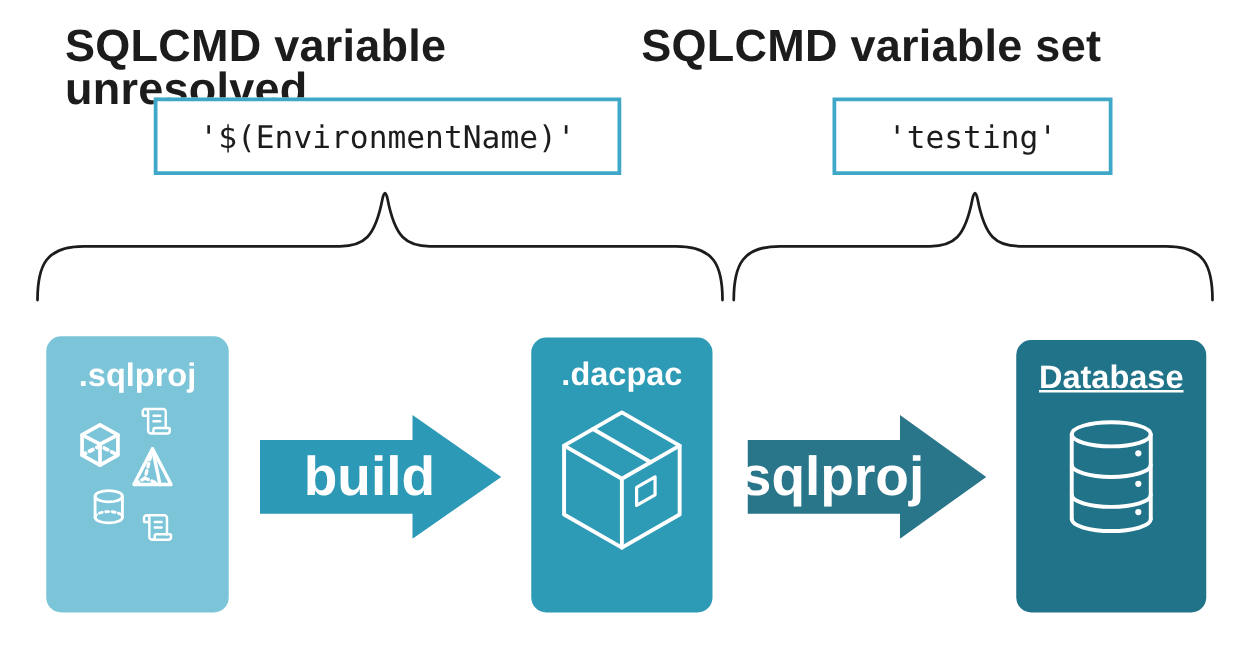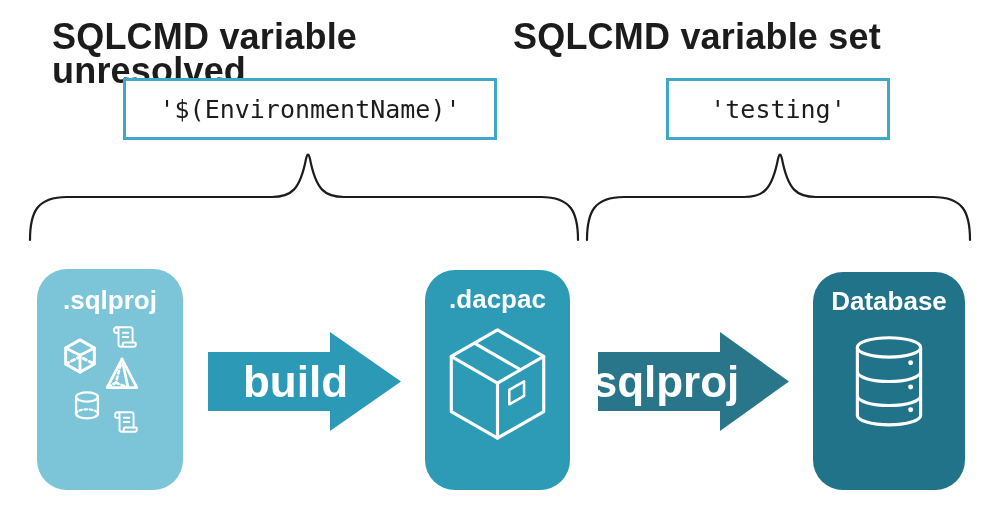--- a/index.html
+++ b/index.html
@@ -12,21 +12,21 @@
     font-size:36px;font-weight:700;letter-spacing:.2px;line-height:34px;
   }
   .codebox{
     position:absolute;box-sizing:border-box;height:62px;background:#fff;
     border:3px solid #3fa8c8;display:flex;align-items:center;justify-content:center;
   }
   .codebox span{
     font-family:"DejaVu Sans Mono",monospace;font-size:25px;color:#1c1c1c;white-space:pre;
   }
   .stage{
-    position:absolute;border-radius:30px;
+    position:absolute;border-radius:12px;
   }
   .stage-label{
     position:absolute;left:0;right:0;text-align:center;
     color:#fff;font-weight:700;font-size:26px;
   }
   .arrow-label{
     position:absolute;display:flex;align-items:center;justify-content:center;
     color:#fff;font-weight:700;font-size:44px;
   }
   svg{display:block;}
@@ -110,21 +110,21 @@
       <path d="M64 66 L79 57.4 L79 72 L64 80.6 Z" stroke-width="2.6"></path>
     </svg>
   </div>
 
   <svg class="abs" style="left:598px;top:332px;" width="191" height="99" viewBox="0 0 191 99">
     <polygon points="0,20 122,20 122,0 191,49.5 122,99 122,79 0,79" style="fill: rgb(41, 117, 138);"></polygon>
   </svg>
   <div class="arrow-label" style="left:592px;top:352px;width:148px;height:60px;">sqlproj</div>
 
   <div class="stage" style="left: 813px; top: 272px; width: 152px; height: 218px; background-color: rgb(33, 115, 138);">
-    <div class="stage-label" style="top:14px;">Database</div>
+    <div class="stage-label" style="top:14px;text-decoration:underline;">Database</div>
 
     <svg class="abs icon-stroke" style="left:39px;top:63px;" width="74" height="94" viewBox="0 0 80 102" stroke-width="3.4">
       <ellipse cx="40" cy="13.5" rx="34.3" ry="10.5"></ellipse>
       <path d="M5.7 13.5 V87"></path>
         <path d="M74.3 13.5 V87"></path>
       <path d="M5.7 87 A34.3 10.5 0 0 0 74.3 87"></path>
       <path d="M5.7 40 A34.3 10.5 0 0 0 74.3 40"></path>
       <path d="M5.7 66 A34.3 10.5 0 0 0 74.3 66"></path>
       <circle cx="63.5" cy="30" r="2.7" fill="#fff" stroke="none"></circle>
       <circle cx="63.5" cy="56.5" r="2.7" fill="#fff" stroke="none"></circle>

